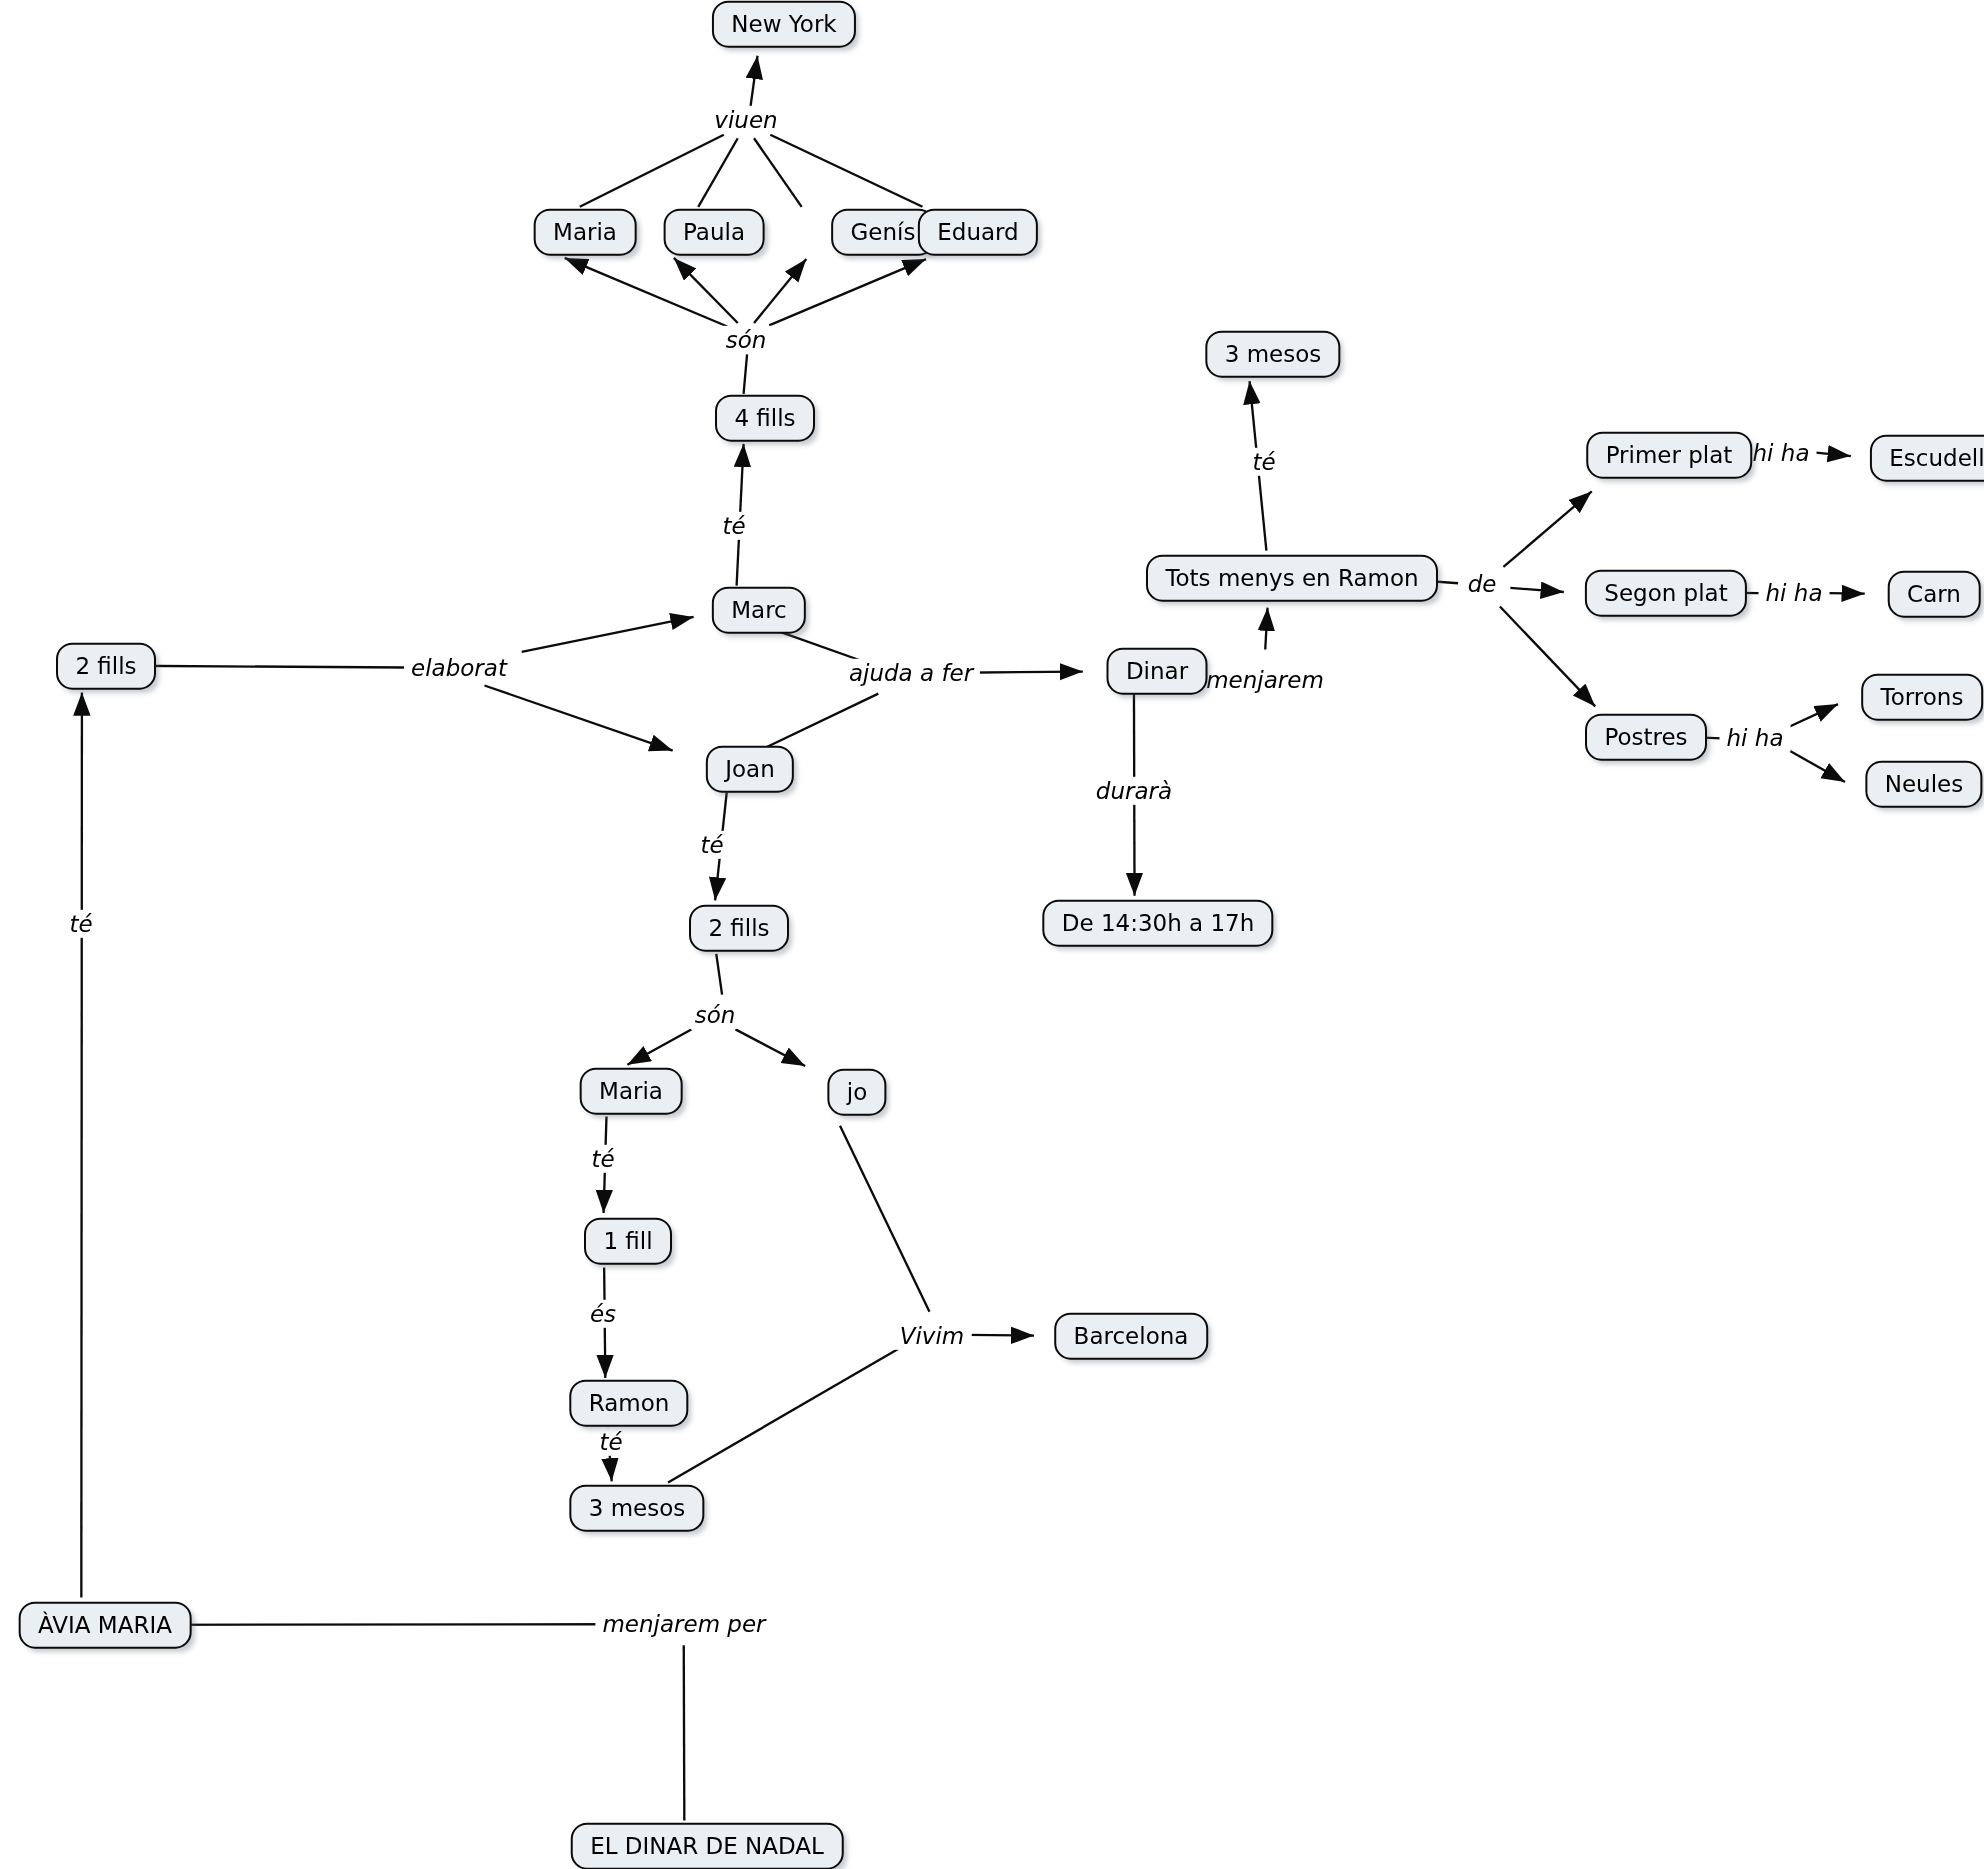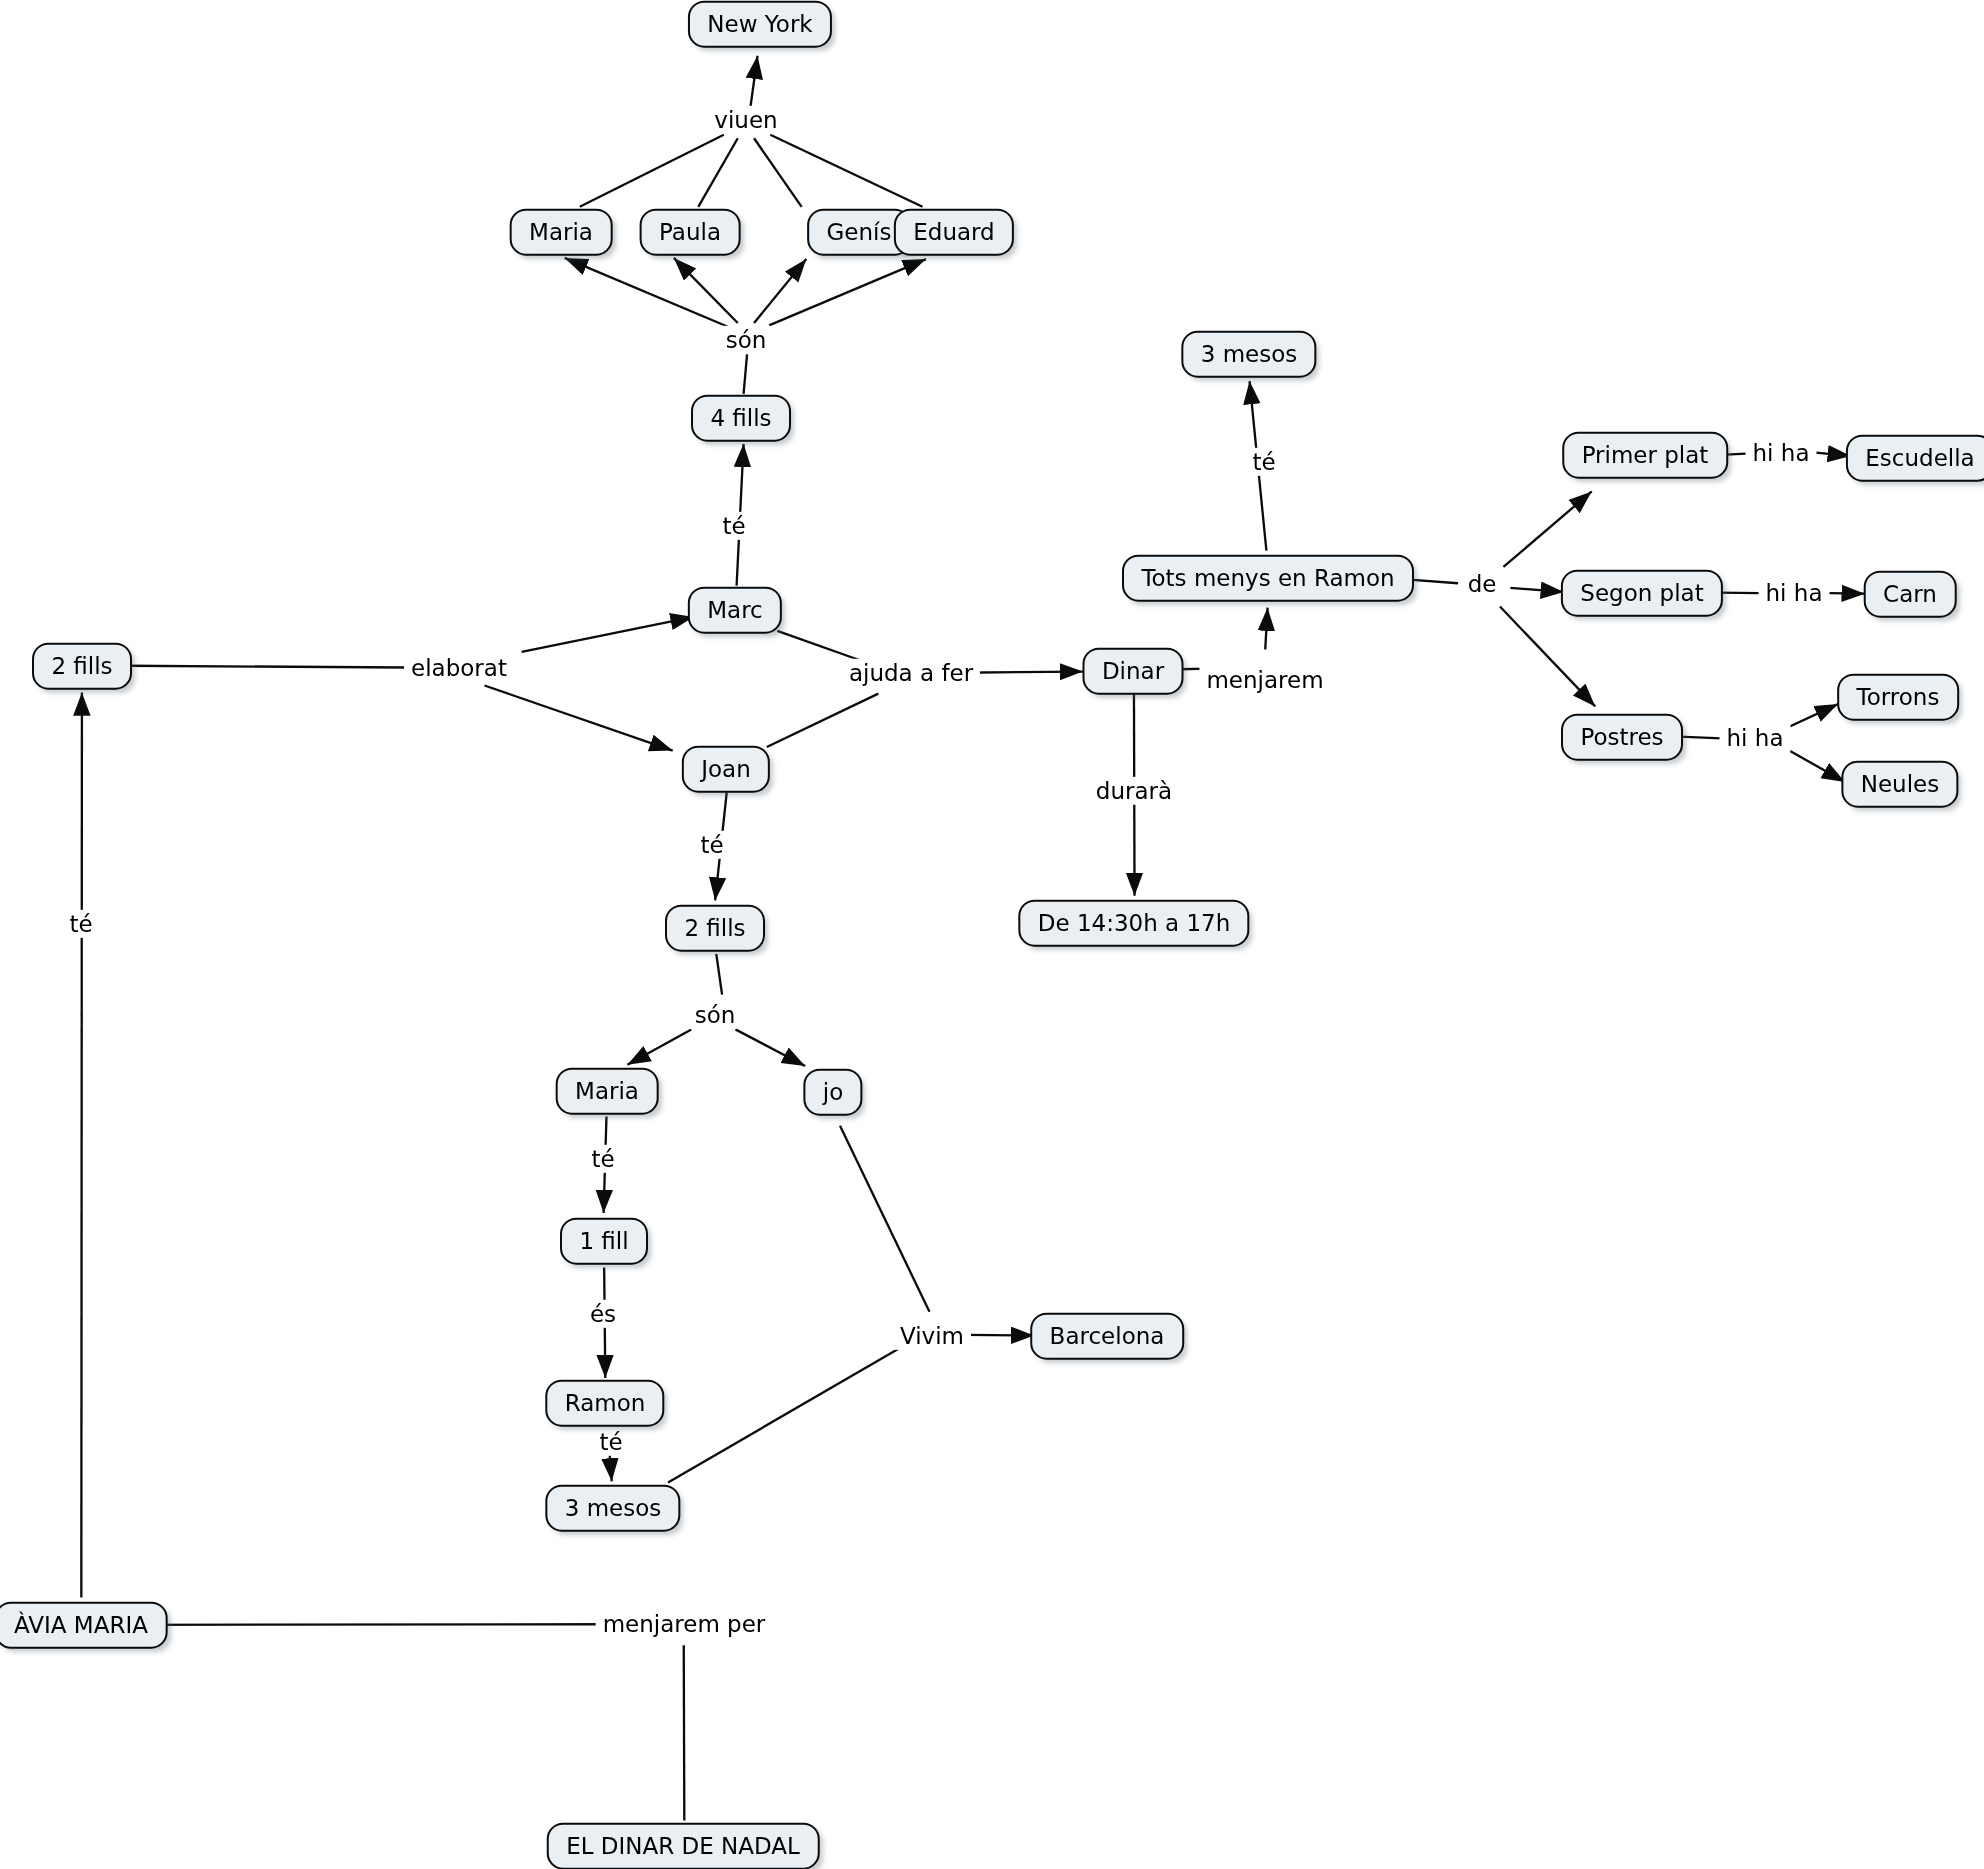--- a/index.html
+++ b/index.html
@@ -11,24 +11,25 @@
   .canvas{position:relative;width:1985px;height:1870px;background:#ffffff;overflow:hidden;}
   svg.edges{position:absolute;left:0;top:0;width:1985px;height:1870px;}
   svg.edges line{stroke:#0b0b0b;stroke-width:4;}
   svg.edges line.arrow{marker-end:url(#ah);}
   .node{
     position:absolute;transform:translate(-50%,-50%);
     background:#e9eff2;border:2.3px solid #0b0b0b;border-radius:16.3px;
     padding:7px 17.4px;font-size:23px;line-height:1.25;white-space:nowrap;
     box-shadow:4.1px 4.6px 5.2px -1.7px rgba(95,110,120,0.35);
     text-align:center;
+    margin-left:24px;
   }
   .edge-label{
     position:absolute;transform:translate(-50%,-50%);
-    background:#ffffff;padding:1.2px 7px;font-size:23px;white-space:nowrap;
+    background:#ffffff;padding:1.2px 7px;font-size:23px;white-space:nowrap;font-style:italic;
   }
 </style>
 </head>
 <body>
 
 <div class="canvas">
 
   <svg class="edges" xmlns="http://www.w3.org/2000/svg" viewBox="0 0 3417 3219" width="1985" height="1870">
     <defs>
       <marker id="ah" markerUnits="userSpaceOnUse" markerWidth="46" markerHeight="36" refX="40" refY="15" orient="auto">

